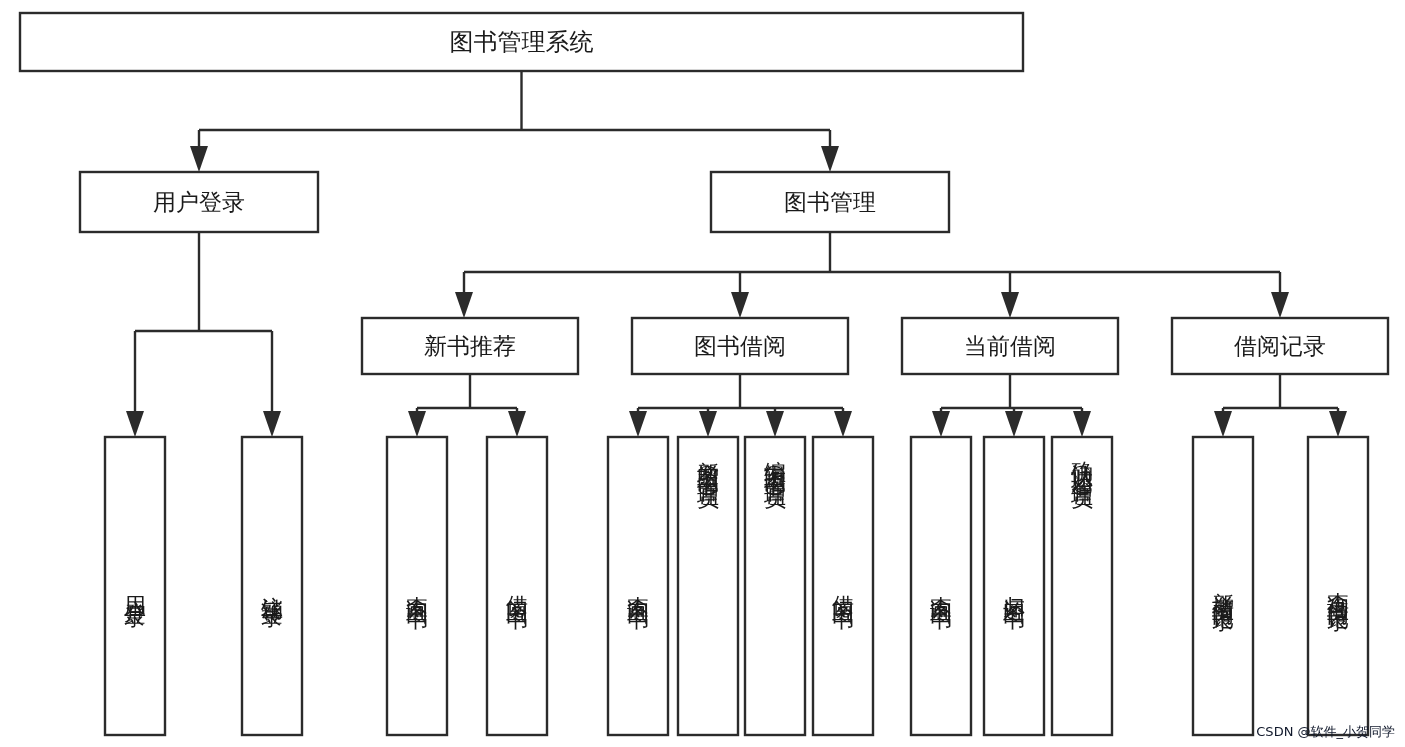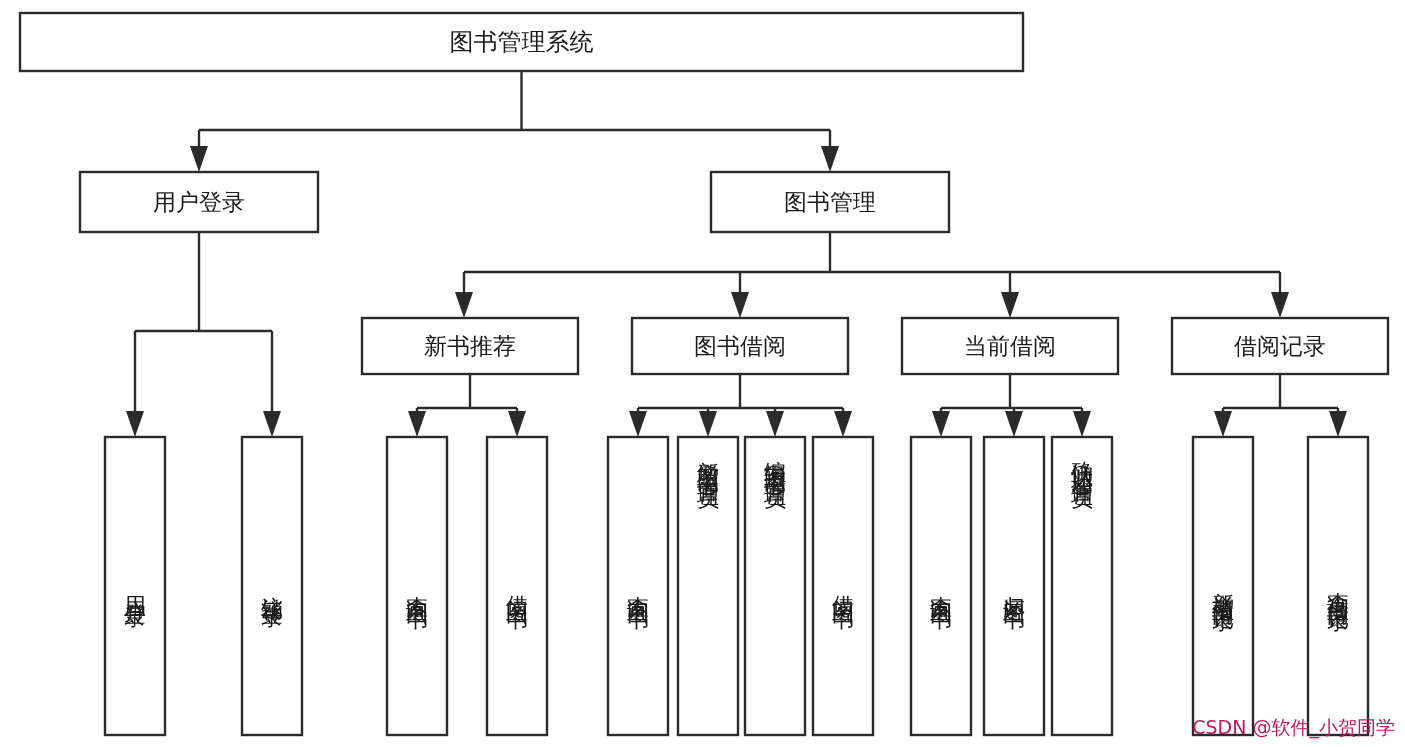--- a/index.html
+++ b/index.html
@@ -70,22 +70,22 @@
     line-height: 1;
     letter-spacing: 4px;
     color: #1a1a1a;
     white-space: nowrap;
   }
   .watermark {
     position: absolute;
     right: 10px;
     bottom: 6px;
     font-family: "DejaVu Sans", "Liberation Sans", sans-serif;
-    font-size: 19px;
-    color: #be185d;
+    font-size: 13px;
+    color: #0f172a;
     white-space: nowrap;
     pointer-events: none;
   }
 </style>
 </head>
 <body>
 
 <div id="diagram-root">
 
   <svg id="flowchart" viewBox="0 0 1405 747">

